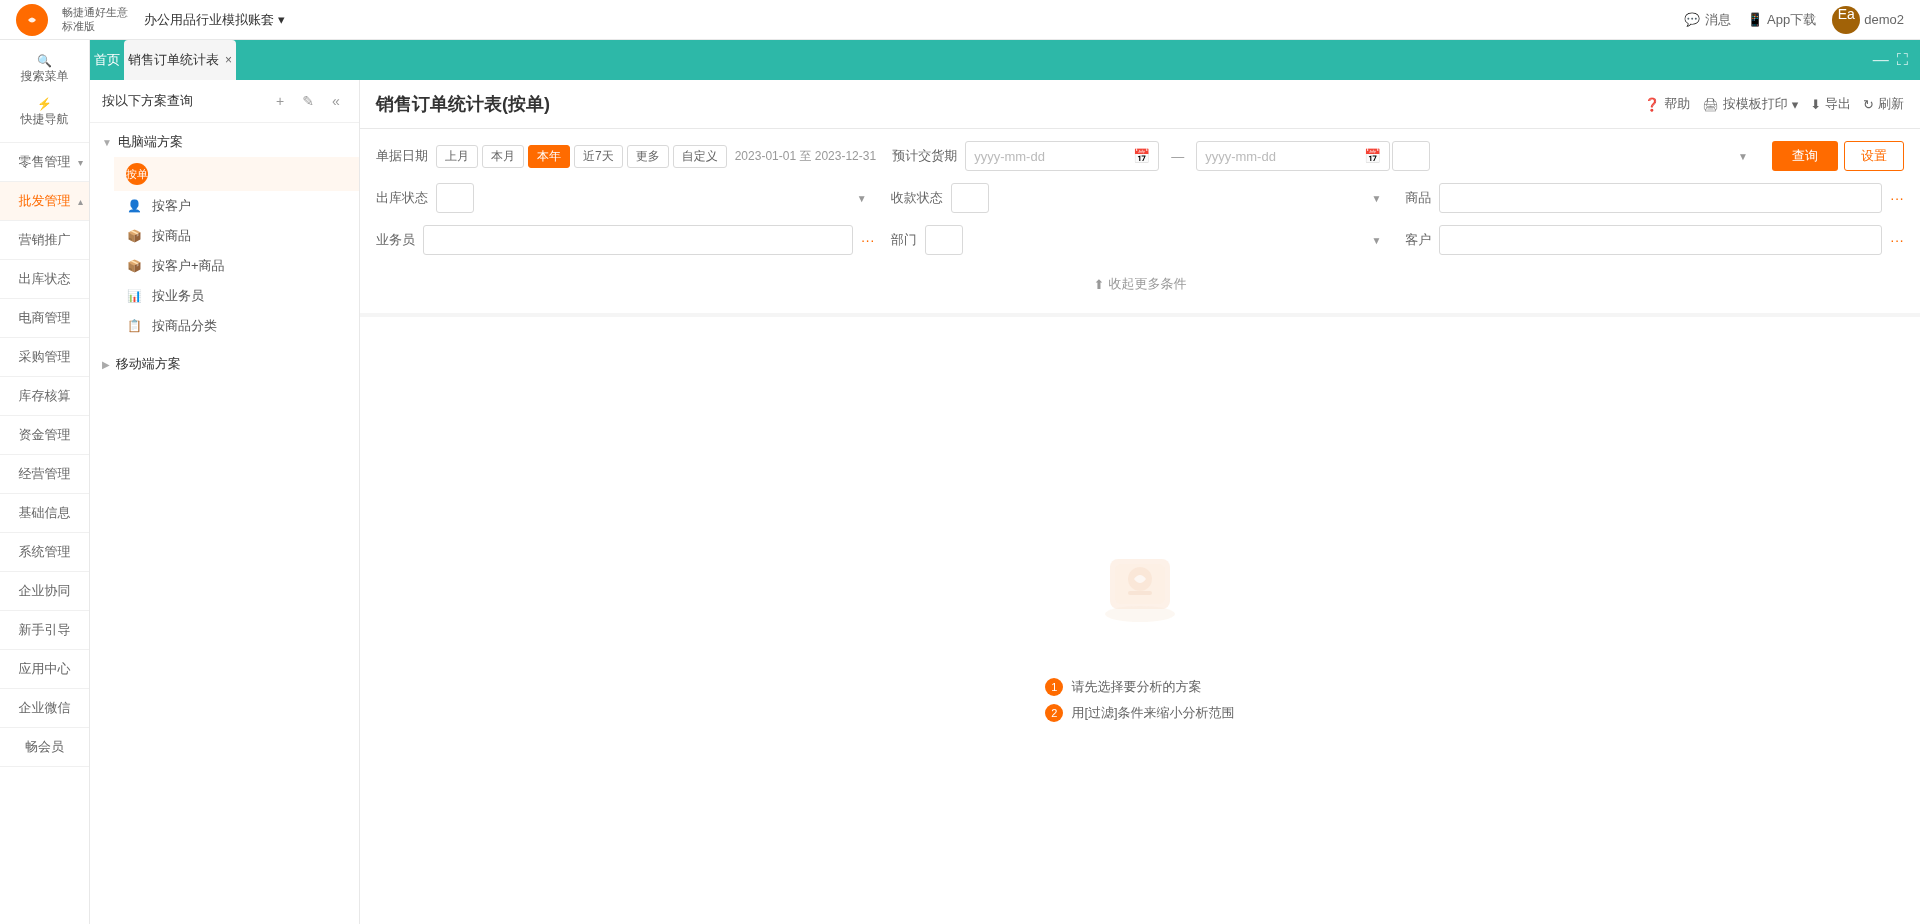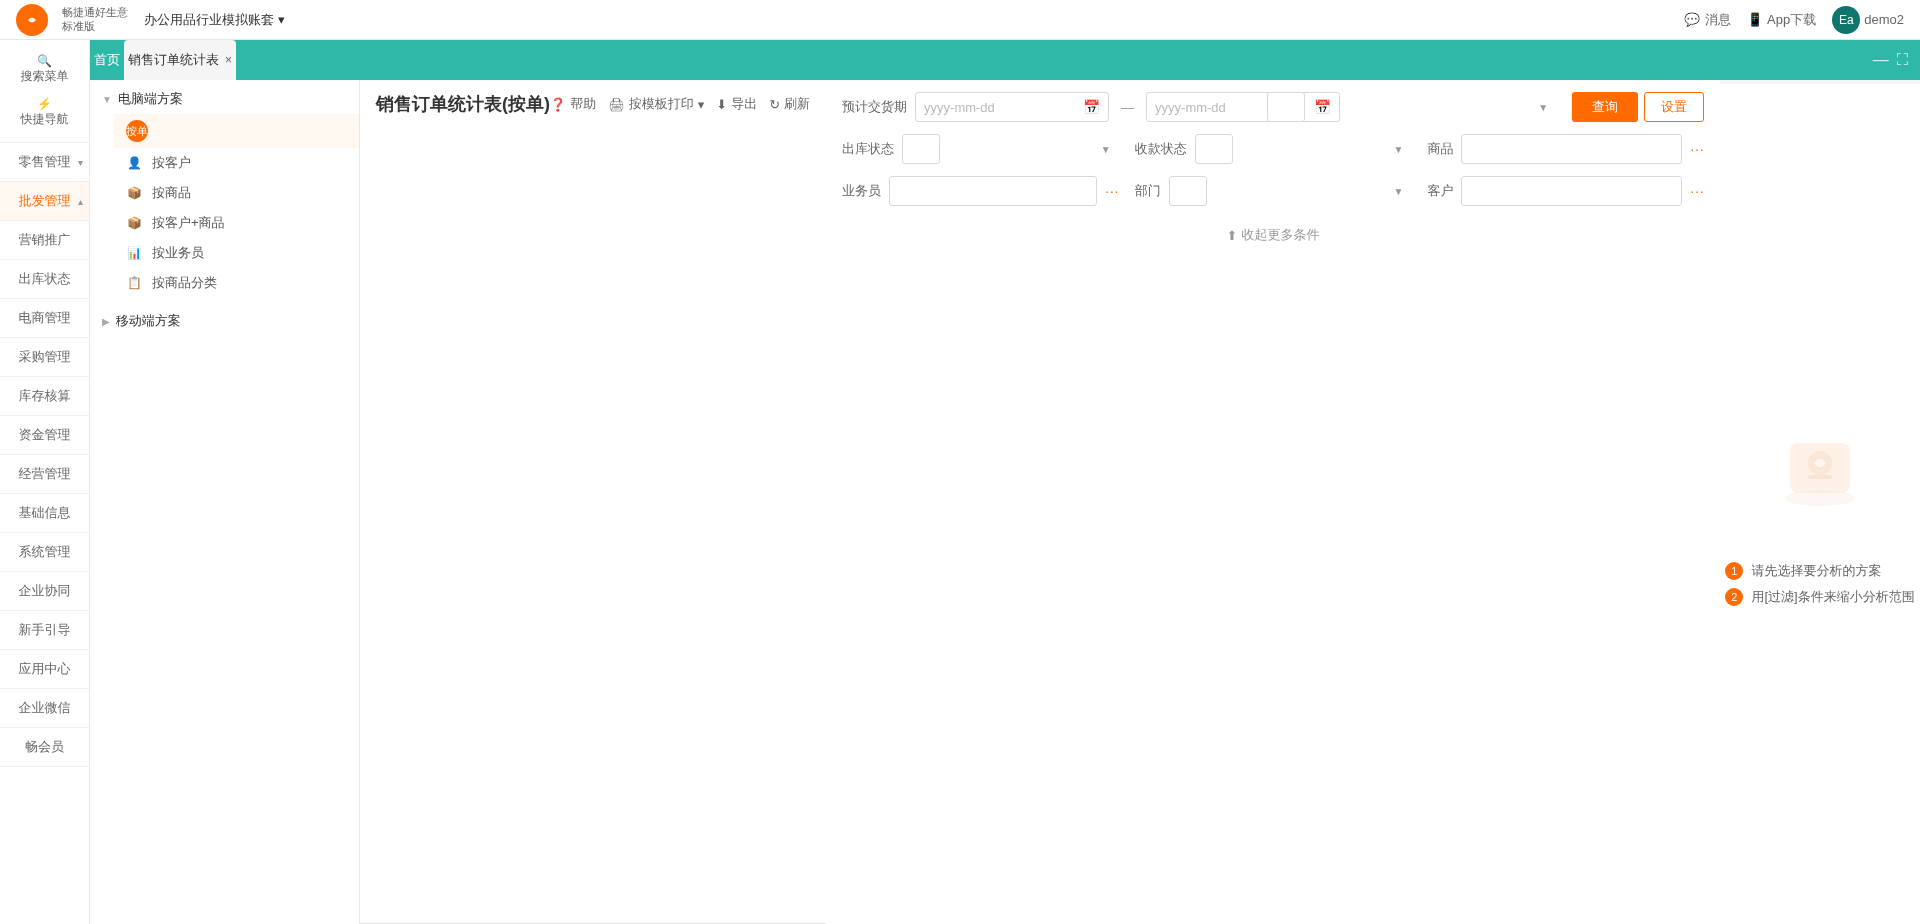--- a/index.html
+++ b/index.html
@@ -7,21 +7,21 @@
 
     
     .top-bar { background: #fff; height: 40px; display: flex; align-items: center; justify-content: space-between; padding: 0 16px; border-bottom: 1px solid #e8e8e8; flex-shrink: 0; }
     .top-bar-left { display: flex; align-items: center; gap: 8px; }
     .logo-area { display: flex; align-items: center; gap: 14px; }
     .logo-icon { width: 32px; height: 32px; background: #ff6b00; border-radius: 50%; display: flex; align-items: center; justify-content: center; color: white; font-size: 14px; font-weight: bold; }
     .logo-text { font-size: 11px; color: #666; line-height: 1.2; }
     .company-selector { display: flex; align-items: center; gap: 4px; font-size: 13px; color: #333; cursor: pointer; padding: 0 8px; }
     .top-bar-right { display: flex; align-items: center; gap: 16px; }
     .top-bar-action { display: flex; align-items: center; gap: 4px; font-size: 13px; color: #666; cursor: pointer; }
-    .user-avatar { width: 28px; height: 28px; border-radius: 50%; background: #0f766e; display: flex; align-items: center; justify-content: center; color: white; font-size: 12px; }
+    .user-avatar { width: 28px; height: 28px; border-radius: 50%; background: #a16207; display: flex; justify-content: center; color: white; font-size: 14px; }
 
     
     .main-layout { display: flex; flex: 1; overflow: hidden; }
 
     
     .sidebar { width: 90px; background: #fff; border-right: 1px solid #e8e8e8; display: flex; flex-direction: column; overflow-y: auto; flex-shrink: 0; }
     .sidebar-search { padding: 8px 0; border-bottom: 1px solid #f0f0f0; }
     .sidebar-search-item { display: flex; flex-direction: column; align-items: center; padding: 6px 4px; font-size: 12px; color: #666; cursor: pointer; }
     .sidebar-nav-item { padding: 10px 4px; font-size: 13px; color: #666; cursor: pointer; text-align: center; border-bottom: 1px solid #f0f0f0; display: flex; justify-content: center; align-items: center; gap: 4px; position: relative; }
     .sidebar-nav-item.has-arrow { justify-content: center; }
@@ -50,21 +50,21 @@
     .tree-item.active { color: #ff6b00; background: #fff7f0; }
     .tree-item .active-circle { width: 22px; height: 22px; border-radius: 50%; background: #ff6b00; color: white; font-size: 11px; display: flex; align-items: center; justify-content: center; }
     .tree-sub { padding-left: 24px; }
     .tree-sub-item { display: flex; align-items: center; gap: 8px; padding: 6px 12px; cursor: pointer; font-size: 13px; color: #555; }
     .tree-sub-item .sub-icon { width: 18px; height: 18px; display: flex; align-items: center; justify-content: center; font-size: 12px; color: #888; }
     .tree-section { padding: 4px 0; }
     .tree-section-title { display: flex; align-items: center; gap: 6px; padding: 6px 12px; font-size: 13px; color: #333; font-weight: 500; cursor: pointer; }
     .tree-section-title .arrow { font-size: 10px; color: #aaa; }
 
     
-    .main-content { flex: 1; display: flex; flex-direction: row; overflow: hidden; background: #f5f5f5; }
+    .main-content { flex: 1; display: flex; flex-direction: column; overflow: hidden; background: #f5f5f5; }
     .content-header { background: #fff; padding: 12px 16px 0; border-bottom: 1px solid #e8e8e8; flex-shrink: 0; }
     .content-header-top { display: flex; align-items: center; justify-content: space-between; margin-bottom: 12px; }
     .content-title { font-size: 18px; font-weight: 600; color: #333; }
     .header-actions { display: flex; align-items: center; gap: 12px; }
     .header-action-link { display: flex; align-items: center; gap: 4px; font-size: 13px; color: #666; cursor: pointer; }
 
     
     .filter-area { background: #fff; padding: 12px 16px; }
     .filter-row { display: flex; align-items: center; gap: 16px; margin-bottom: 12px; flex-wrap: wrap; }
     .filter-group { display: flex; align-items: center; gap: 8px; flex: 1; min-width: 200px; }
@@ -219,20 +219,28 @@
         </div>
         <div class="tab-actions">
           <span class="tab-action-btn">—</span>
           <span class="tab-action-btn">⛶</span>
         </div>
       </div>
 
       <div style="display:flex; flex:1; overflow:hidden;">
 
         <div class="left-panel">
+          <div class="left-panel-header">
+            <span class="left-panel-title">按以下方案查询</span>
+            <div class="left-panel-actions">
+              <div class="panel-icon-btn">+</div>
+              <div class="panel-icon-btn">✎</div>
+              <div class="panel-icon-btn">«</div>
+            </div>
+          </div>
 
           <div class="tree-section">
             <div class="tree-section-title">
               <span class="arrow">▼</span>
               <span>电脑端方案</span>
             </div>
             <div class="tree-sub">
 
               <div class="tree-item active">
                 <div class="active-circle">
@@ -293,20 +301,32 @@
                   <span>↻</span>
                   <span>刷新</span>
                 </div>
               </div>
             </div>
           </div>
 
           <div class="filter-area">
 
             <div class="filter-row">
+              <div class="filter-group" style="flex:none;">
+                <span class="filter-label">单据日期</span>
+                <div class="date-quick-btns">
+                  <button class="date-quick-btn">上月</button>
+                  <button class="date-quick-btn">本月</button>
+                  <button class="date-quick-btn active">本年</button>
+                  <button class="date-quick-btn">近7天</button>
+                  <button class="date-quick-btn">更多</button>
+                  <button class="date-quick-btn">自定义</button>
+                </div>
+                <span class="date-range-display">2023-01-01 至 2023-12-31</span>
+              </div>
 
               <div class="filter-group">
                 <span class="filter-label">预计交货期</span>
                 <div class="filter-date-wrapper">
                   <input class="filter-date-input" type="text" placeholder="yyyy-mm-dd" style="">
                   <span class="cal-icon">📅</span>
                 </div>
                 <span class="date-separator">—</span>
                 <div class="filter-date-wrapper">
                   <input class="filter-date-input" type="text" placeholder="yyyy-mm-dd" style="">

